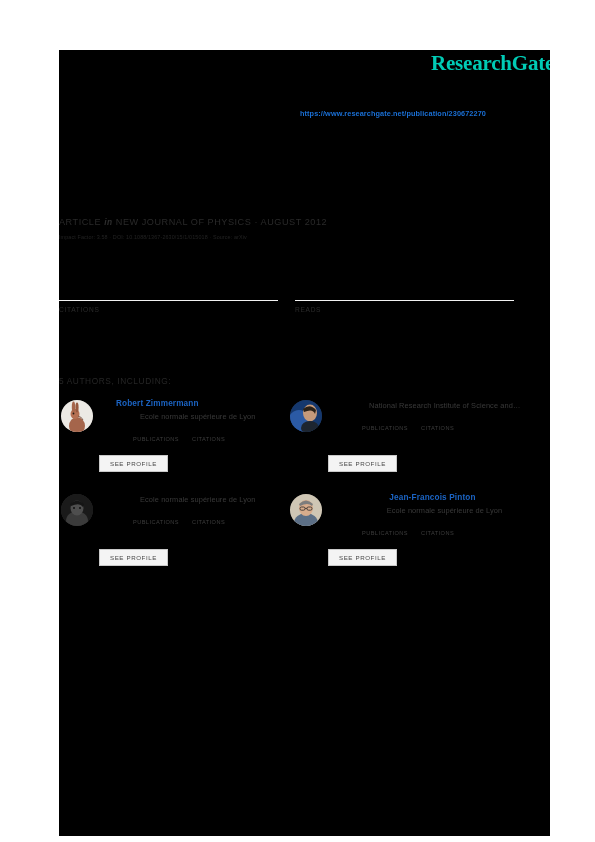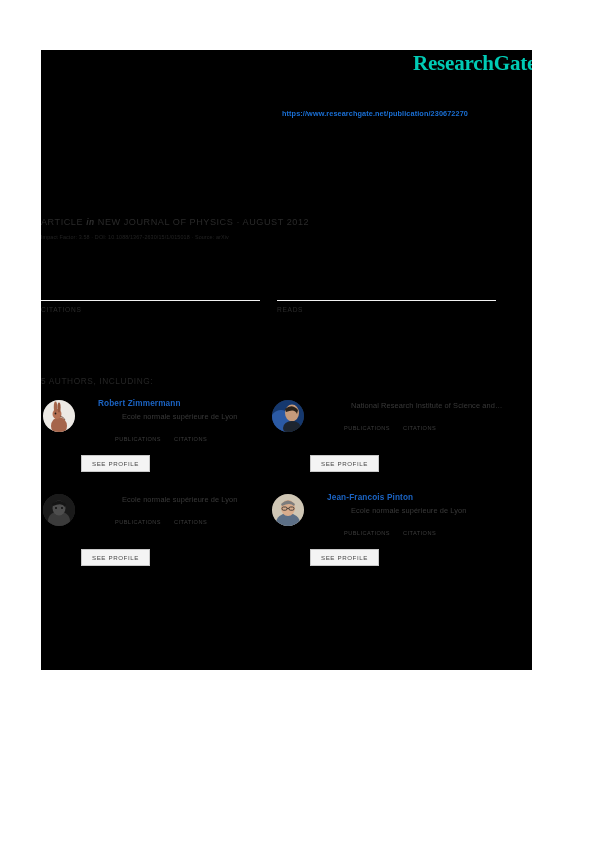--- a/index.html
+++ b/index.html
@@ -12,24 +12,24 @@
     height: 842px;
     position: relative;
     overflow: hidden;
     font-family: "Liberation Sans", sans-serif;
     -webkit-font-smoothing: none;
   }
 
   
   .page-panel {
     position: absolute;
-    left: 41px;
+    left: 59px;
     top: 50px;
     width: 491px;
-    height: 620px;
+    height: 786px;
     background: #000000;
     overflow: hidden;
   }
 
   
   .brand {
     position: absolute;
     left: 372px;
     top: 1px;
     font-family: "Liberation Serif", "DejaVu Serif", serif;
@@ -149,21 +149,21 @@
     top: 348px;
     width: 470px;
   }
   .author-card {
     position: absolute;
     width: 232px;
   }
   .author-card.c0 { left: 0px;   top: 0px; }
   .author-card.c1 { left: 229px; top: 0px; }
   .author-card.c2 { left: 0px;   top: 94px; }
-  .author-card.c3 { left: 229px; top: 94px; }
+  .author-card.c3 { left: 229px; top: 94px; text-align: center; }
 
   .avatar {
     position: absolute;
     left: 2px;
     top: 2px;
     width: 32px;
     height: 32px;
     border-radius: 50%;
     overflow: hidden;
     background: #2a2a2a;

